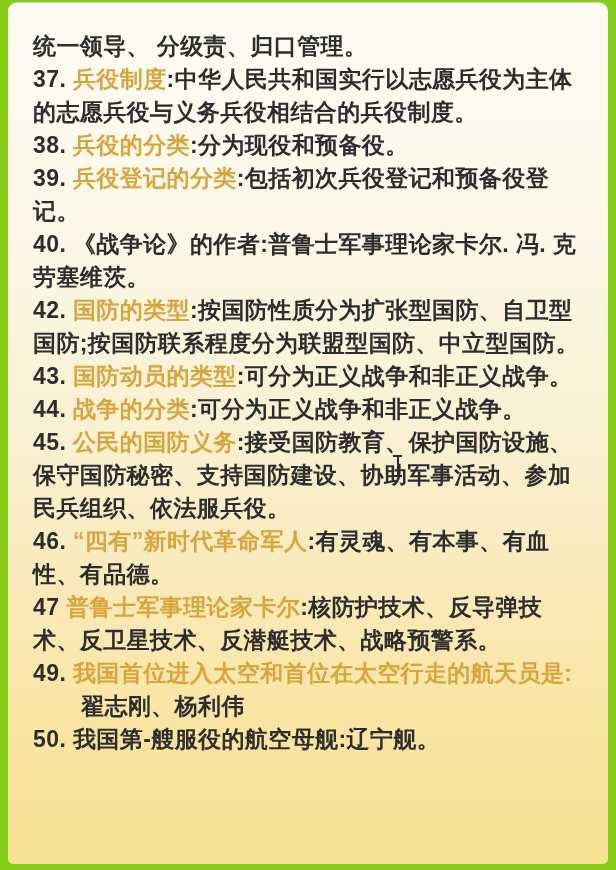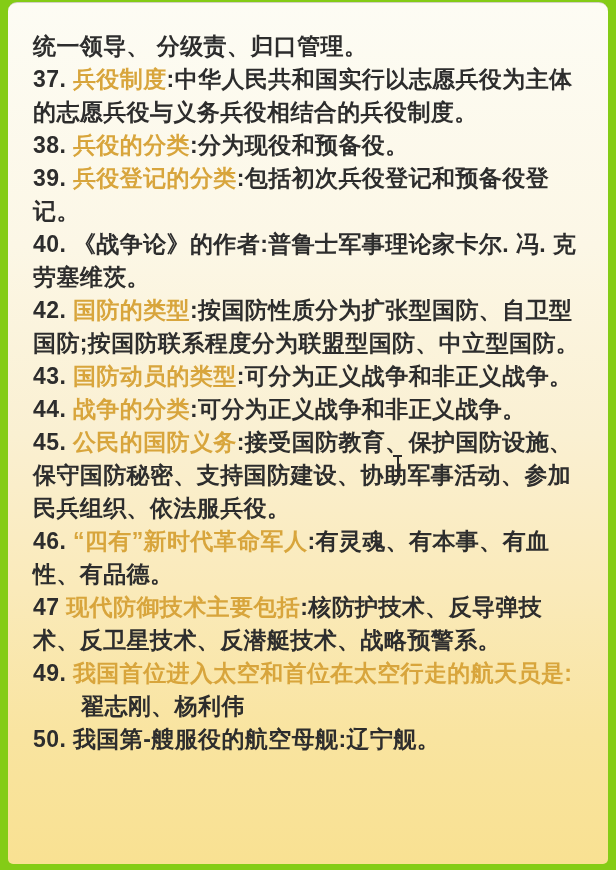--- a/index.html
+++ b/index.html
@@ -89,21 +89,21 @@
         <p class="item"><span class="body">统一领导、 分级责、归口管理。</span></p>
         <p class="item"><span class="num">37. </span><span class="key">兵役制度</span><span class="sep">:</span><span class="body">中华人民共和国实行以志愿兵役为主体的志愿兵役与义务兵役相结合的兵役制度。</span></p>
         <p class="item"><span class="num">38. </span><span class="key">兵役的分类</span><span class="sep">:</span><span class="body">分为现役和预备役。</span></p>
         <p class="item"><span class="num">39. </span><span class="key">兵役登记的分类</span><span class="sep">:</span><span class="body">包括初次兵役登记和预备役登记。</span></p>
         <p class="item"><span class="num">40. </span><span class="body">《战争论》的作者:普鲁士军事理论家卡尔. 冯. 克劳塞维茨。</span></p>
         <p class="item"><span class="num">42. </span><span class="key">国防的类型</span><span class="sep">:</span><span class="body">按国防性质分为扩张型国防、自卫型国防;按国防联系程度分为联盟型国防、中立型国防。</span></p>
         <p class="item"><span class="num">43. </span><span class="key">国防动员的类型</span><span class="sep">:</span><span class="body">可分为正义战争和非正义战争。</span></p>
         <p class="item"><span class="num">44. </span><span class="key">战争的分类</span><span class="sep">:</span><span class="body">可分为正义战争和非正义战争。</span></p>
         <p class="item"><span class="num">45. </span><span class="key">公民的国防义务</span><span class="sep">:</span><span class="body">接受国防教育、保护国防设施、保守国防秘密、支持国防建设、协助军事活动、参加民兵组织、依法服兵役。</span></p>
         <p class="item"><span class="num">46. </span><span class="key">“四有”新时代革命军人</span><span class="sep">:</span><span class="body">有灵魂、有本事、有血性、有品德。</span></p>
-        <p class="item"><span class="num">47 </span><span class="key">现代防御技术主要包括</span><span class="sep">:</span><span class="body">核防护技术、反导弹技术、反卫星技术、反潜艇技术、战略预警系。</span></p>
+        <p class="item"><span class="num">47 </span><span class="key">普鲁士军事理论家卡尔</span><span class="sep">:</span><span class="body">核防护技术、反导弹技术、反卫星技术、反潜艇技术、战略预警系。</span></p>
         <p class="item"><span class="num">49. </span><span class="key">我国首位进入太空和首位在太空行走的航天员是:</span><span class="body block">翟志刚、杨利伟</span></p>
         <p class="item"><span class="num">50. </span><span class="body">我国第-艘服役的航空母舰:辽宁舰。</span></p>
       </div>
   </div>
   <div class="ibeam" style="left: 393px; top: 455px;">
     <div class="cap-top"></div>
     <div class="stem"></div>
     <div class="cap-bottom"></div>
   </div>
 </div>

